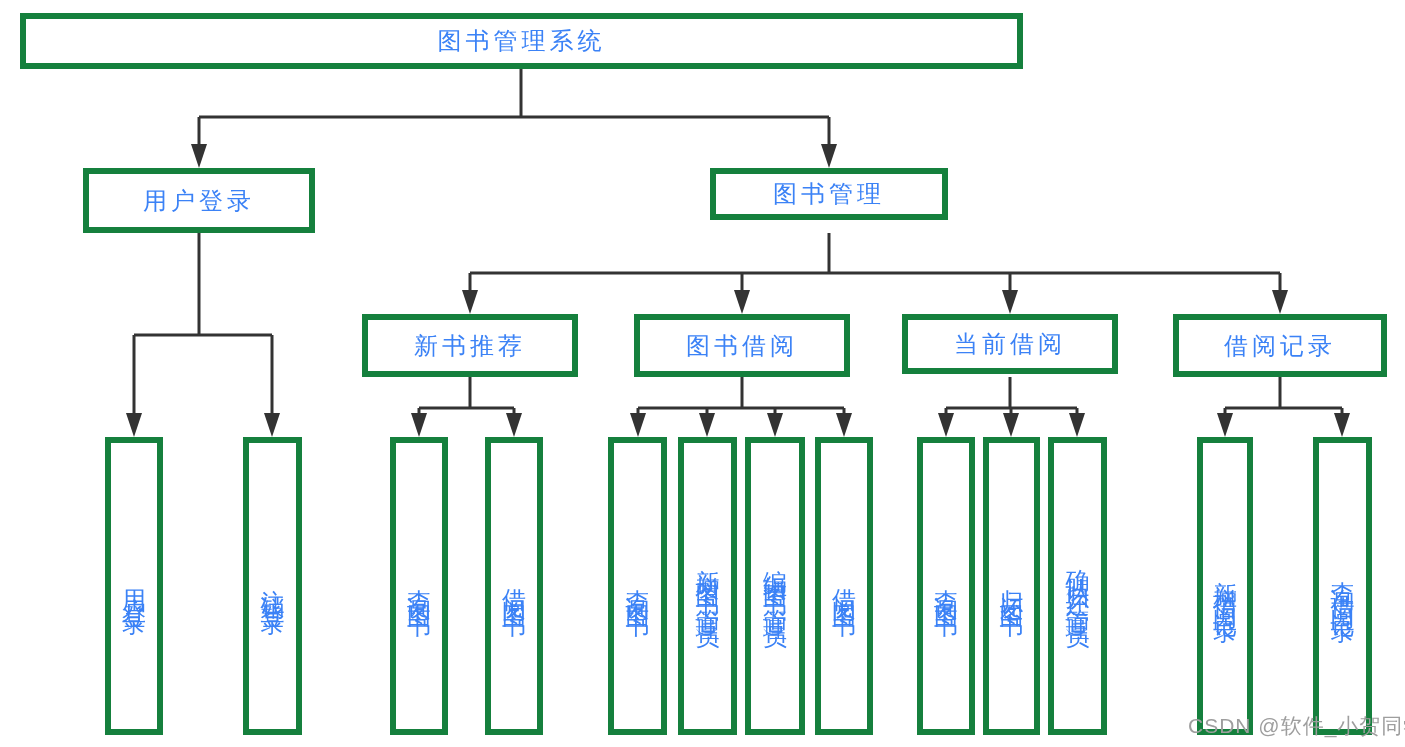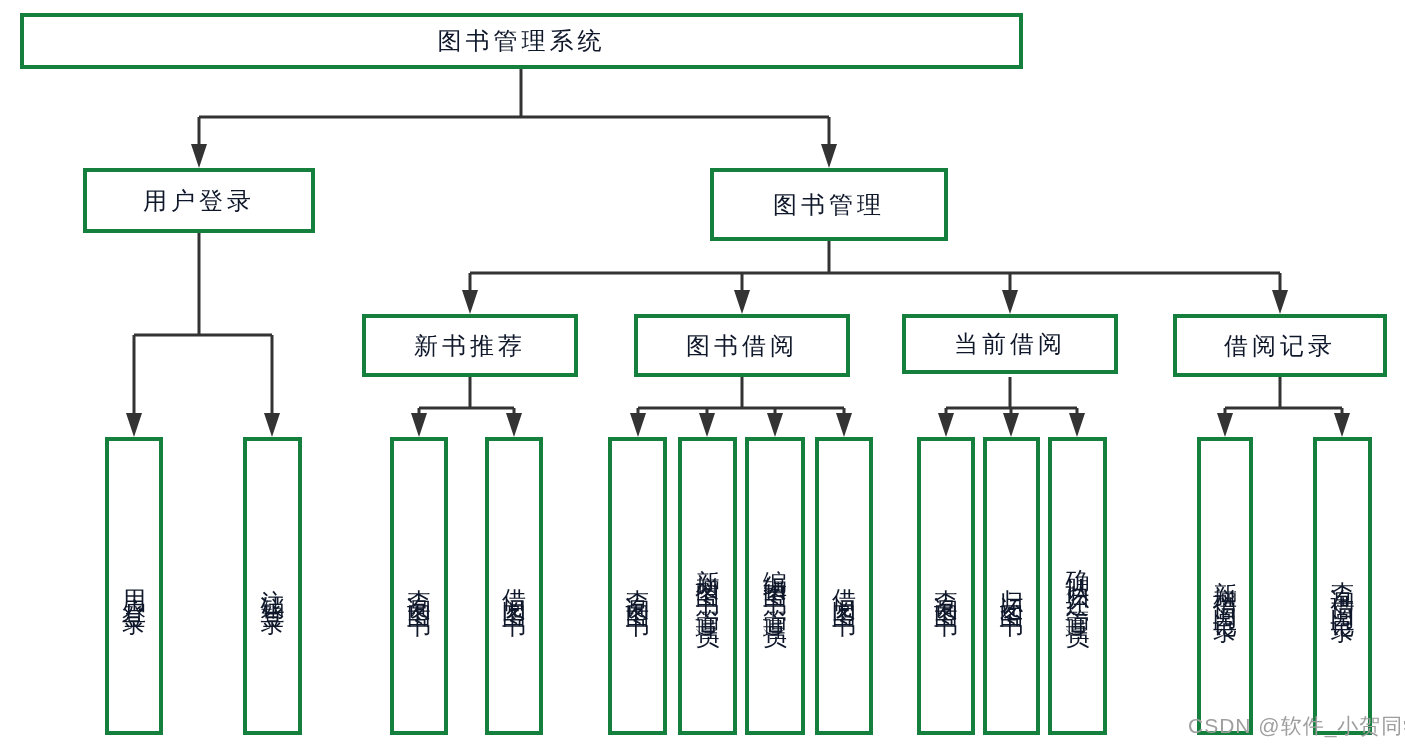--- a/index.html
+++ b/index.html
@@ -12,26 +12,26 @@
     font-family: "Liberation Sans", "DejaVu Sans", sans-serif;
   }
   .connectors {
     position: absolute;
     left: 0; top: 0;
     width: 1405px; height: 747px;
   }
   .node {
     position: absolute;
     box-sizing: border-box;
-    border: 4px solid #15803d;
+    border: 6px solid #15803d;
     background: #ffffff;
     display: flex;
     align-items: center;
     justify-content: center;
-    color: #0f172a;
+    color: #3b82f6;
   }
   .hnode {
     font-size: 24px;
     letter-spacing: 4px;
     white-space: nowrap;
   }
   .vnode {
     writing-mode: vertical-rl;
     text-orientation: mixed;
     font-size: 24px;
@@ -115,21 +115,21 @@
       <polygon points="1003,413 1019,413 1011,437"></polygon>
       <polygon points="1069,413 1085,413 1077,437"></polygon>
       <polygon points="1217,413 1233,413 1225,437"></polygon>
       <polygon points="1334,413 1350,413 1342,437"></polygon>
     </g>
   </svg>
 
   <div class="node hnode" style="left:20px; top:13px; width:1003px; height:56px;">图书管理系统</div>
 
   <div class="node hnode" style="left:83px; top:168px; width:232px; height:65px;">用户登录</div>
-  <div class="node hnode" style="left:710px; top:168px; width:238px; height:73px;">图书管理</div>
+  <div class="node hnode" style="left:710px; top:168px; width:238px; height:52px;">图书管理</div>
 
   <div class="node hnode" style="left:634px; top:314px; width:216px; height:63px;">图书借阅</div>
   <div class="node hnode" style="left:362px; top:314px; width:216px; height:63px;">新书推荐</div>
   <div class="node hnode" style="left:902px; top:314px; width:216px; height:60px;">当前借阅</div>
   <div class="node hnode" style="left:1173px; top:314px; width:214px; height:63px;">借阅记录</div>
 
   <div class="node vnode" style="left:105px; top:437px; width:58px; height:298px;">用户登录</div>
   <div class="node vnode" style="left:243px; top:437px; width:59px; height:298px;">注销登录</div>
 
   <div class="node vnode" style="left:390px; top:437px; width:58px; height:298px;">查询图书</div>

